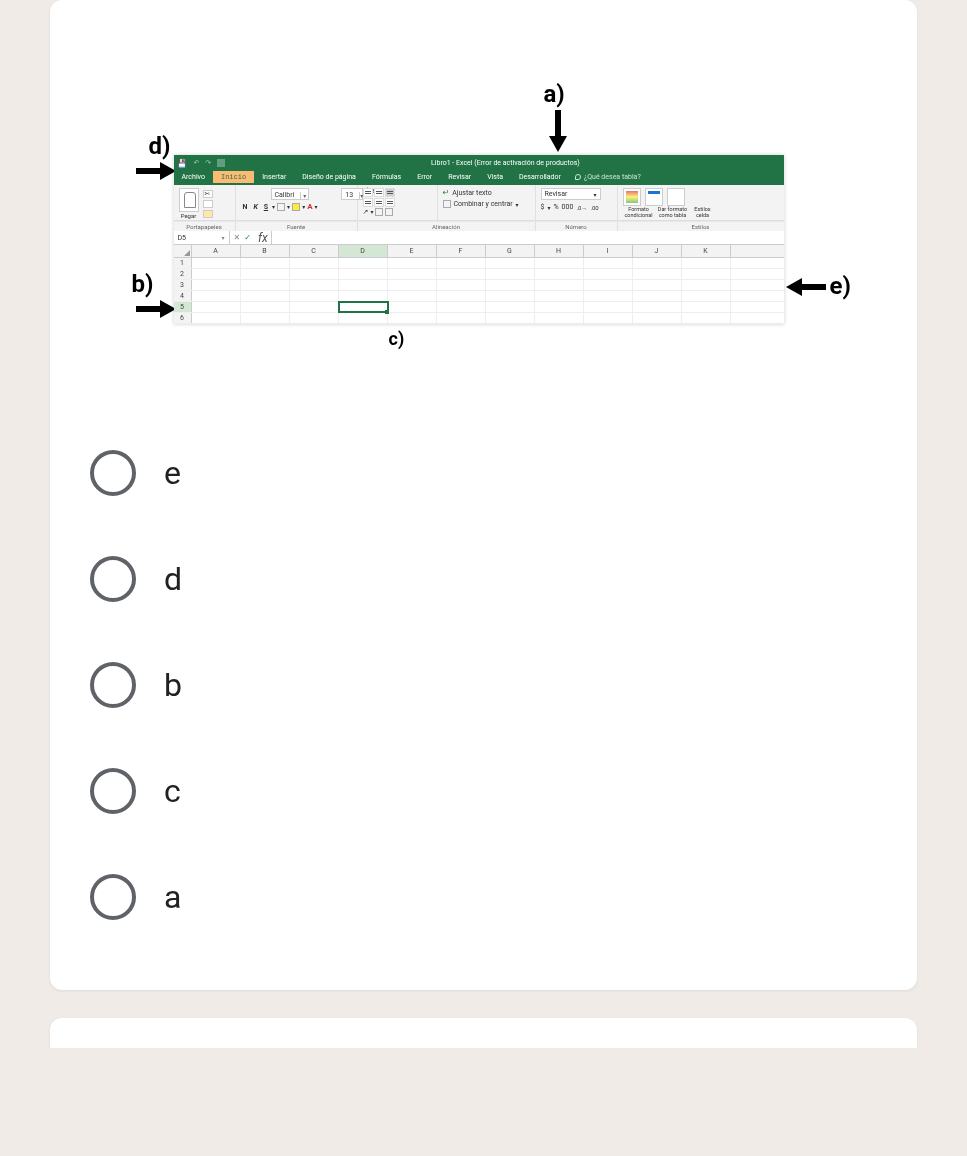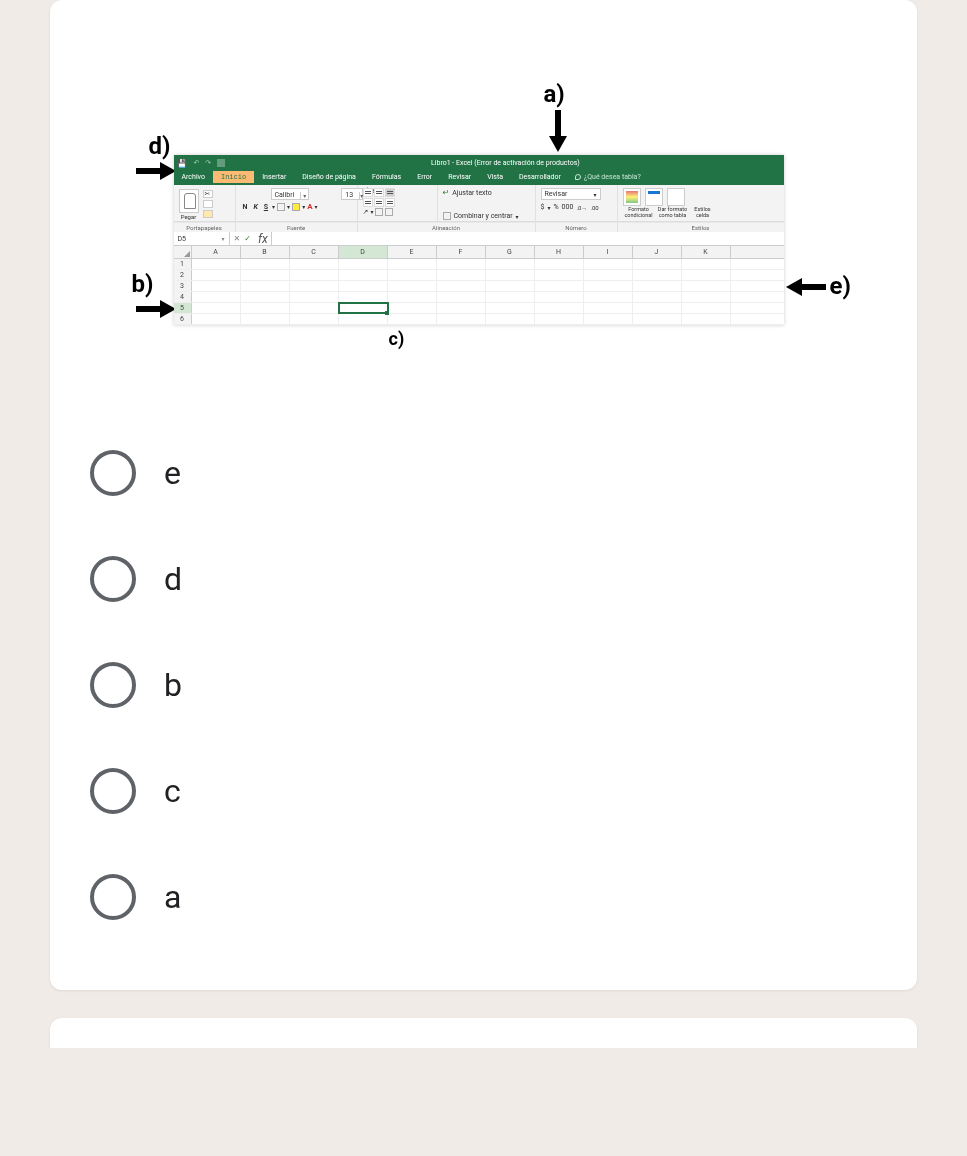--- a/index.html
+++ b/index.html
@@ -281,21 +281,21 @@
               <span style="font-size:6px;">▾</span>
             <span class="color-sq"></span>
             <span class="color-sq"></span>
           </div>
         </div>
         <div class="rgroup" style="width:98px;">
           <div style="display:flex;align-items:center;gap:3px;">
             <span style="color:#2e7d32;font-size:8px;">↵</span>
             <span style="font-size:7px;">Ajustar texto</span>
           </div>
-          <div style="display:flex;align-items:center;gap:3px;margin-top:15px;">
+          <div style="display:flex;align-items:center;gap:3px;margin-top:3px;">
             <span class="color-sq"></span>
             <span style="font-size:7px;">Combinar y centrar</span>
             <span style="font-size:6px;">▾</span>
           </div>
         </div>
         <div class="rgroup" style="width:82px;">
           <div class="gen-box">
               <span>Revisar</span>
               <span style="font-size:6px;">▾</span>
             </div>

